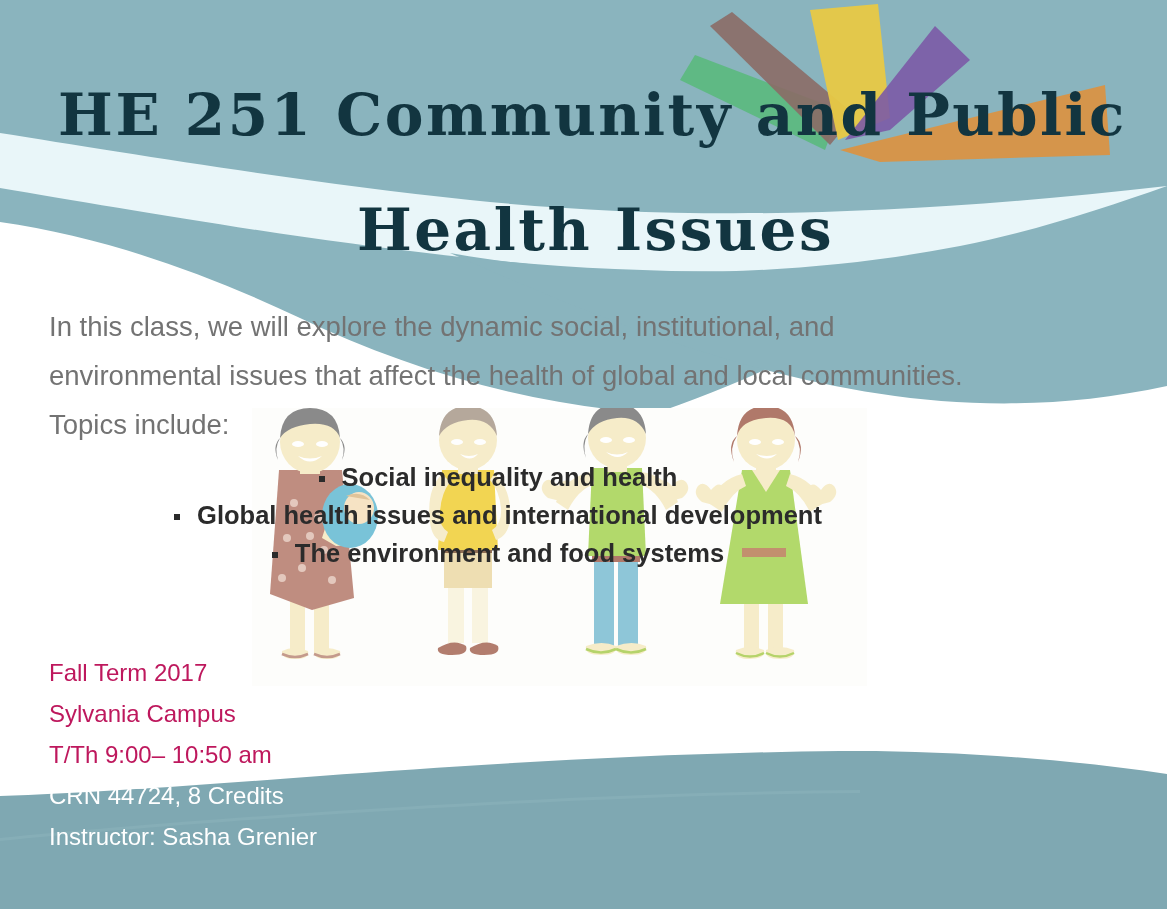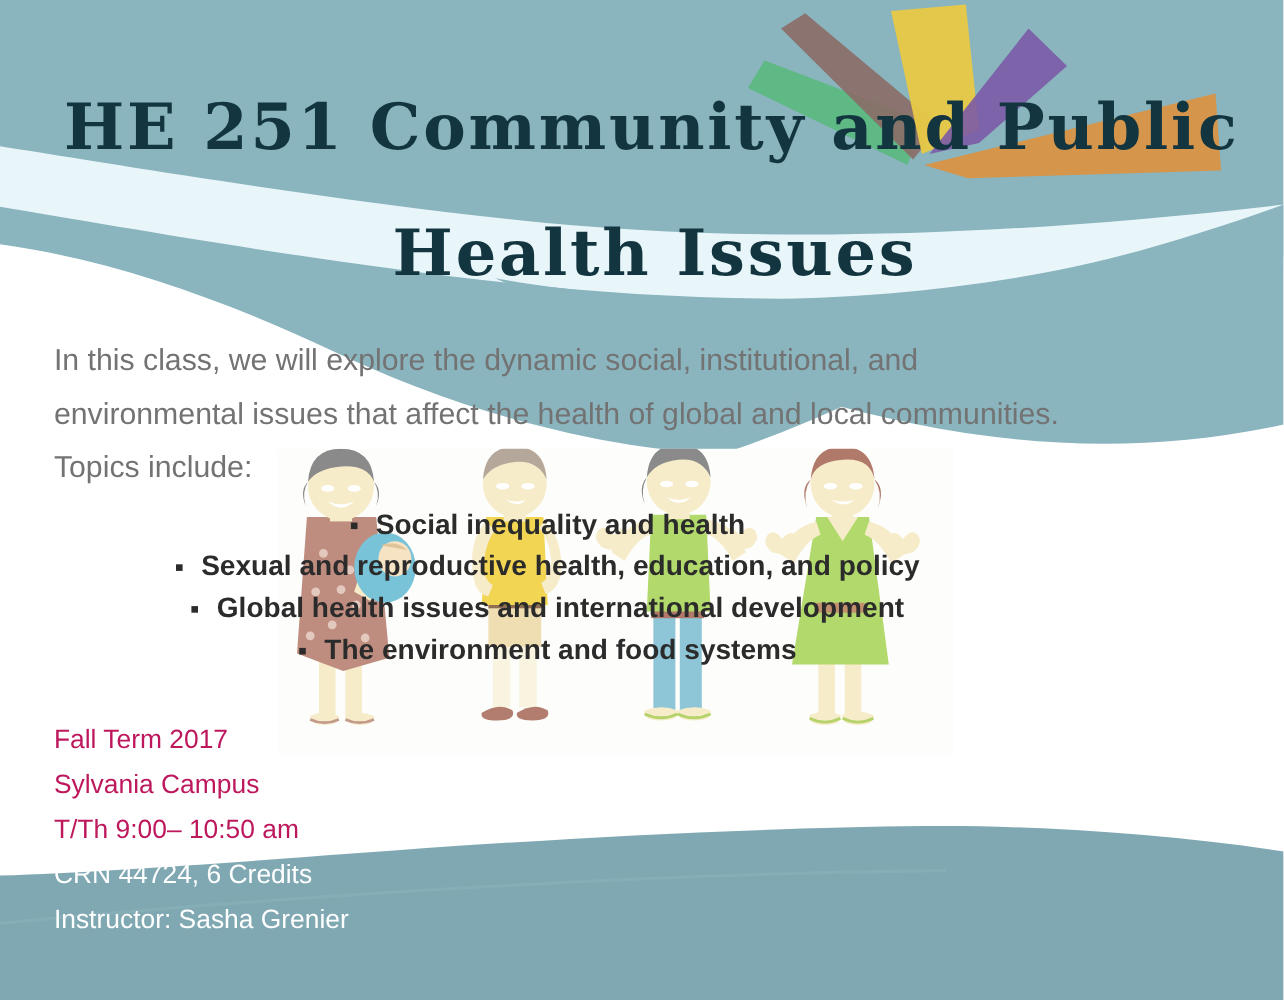--- a/index.html
+++ b/index.html
@@ -299,31 +299,28 @@
     <div class="intro-line">In this class, we will explore the dynamic social, institutional, and</div>
     <div class="intro-line">environmental issues that affect the health of global and local communities.</div>
     <div class="intro-line">Topics include:</div>
   </div>
 
   <div id="bullets">
     <div class="bullet-row">
       <span class="bullet-dot"></span><span>Social inequality and health</span>
     </div>
     <div class="bullet-row">
-      <span class="bullet-dot"></span><span>Sexual and reproductive health, education, and policy</span>
-    </div>
-    <div class="bullet-row">
       <span class="bullet-dot"></span><span>Global health issues and international development</span>
     </div>
     <div class="bullet-row">
       <span class="bullet-dot"></span><span>The environment and food systems</span>
     </div>
   </div>
 
   <div id="footer">
     <div class="footer-line">Fall Term 2017</div>
     <div class="footer-line">Sylvania Campus</div>
     <div class="footer-line">T/Th 9:00– 10:50 am</div>
-    <div class="footer-line light">CRN 44724, 6 Credits</div>
+    <div class="footer-line light">CRN 44724, 8 Credits</div>
     <div class="footer-line light">Instructor: Sasha Grenier</div>
   </div>
 
 </div>
 
 </body></html>

